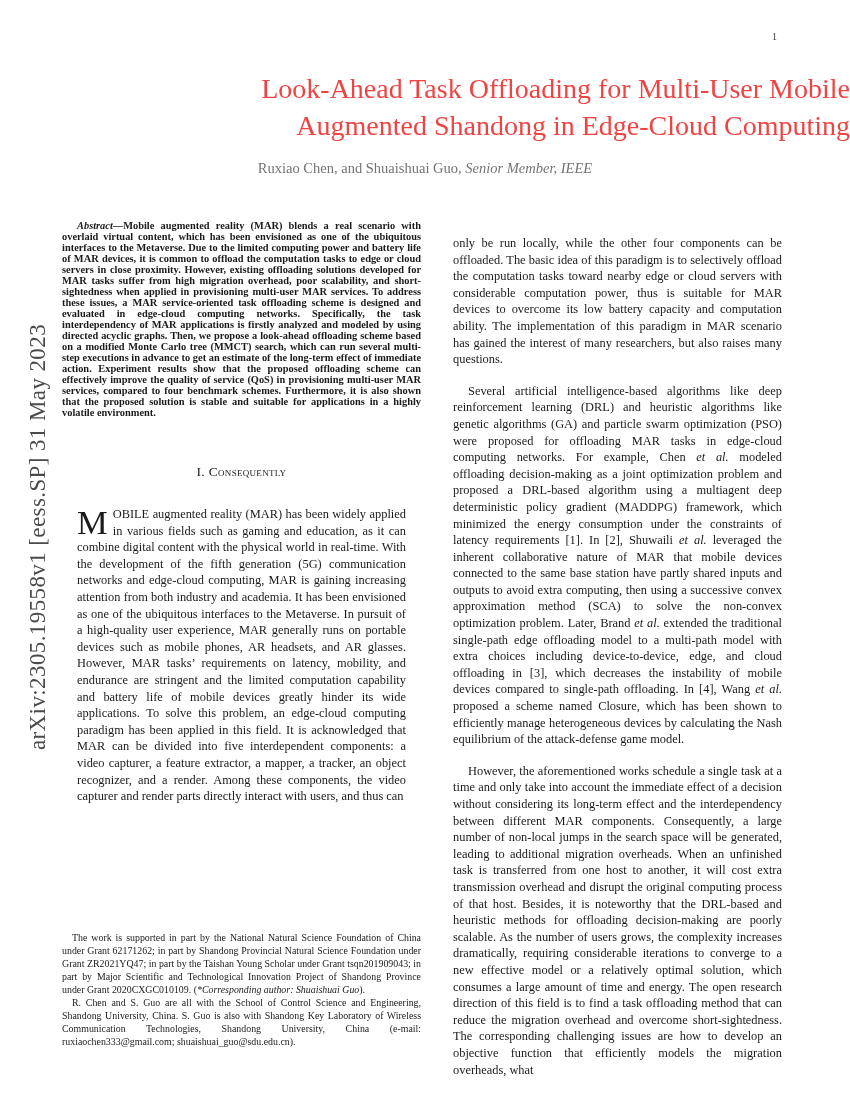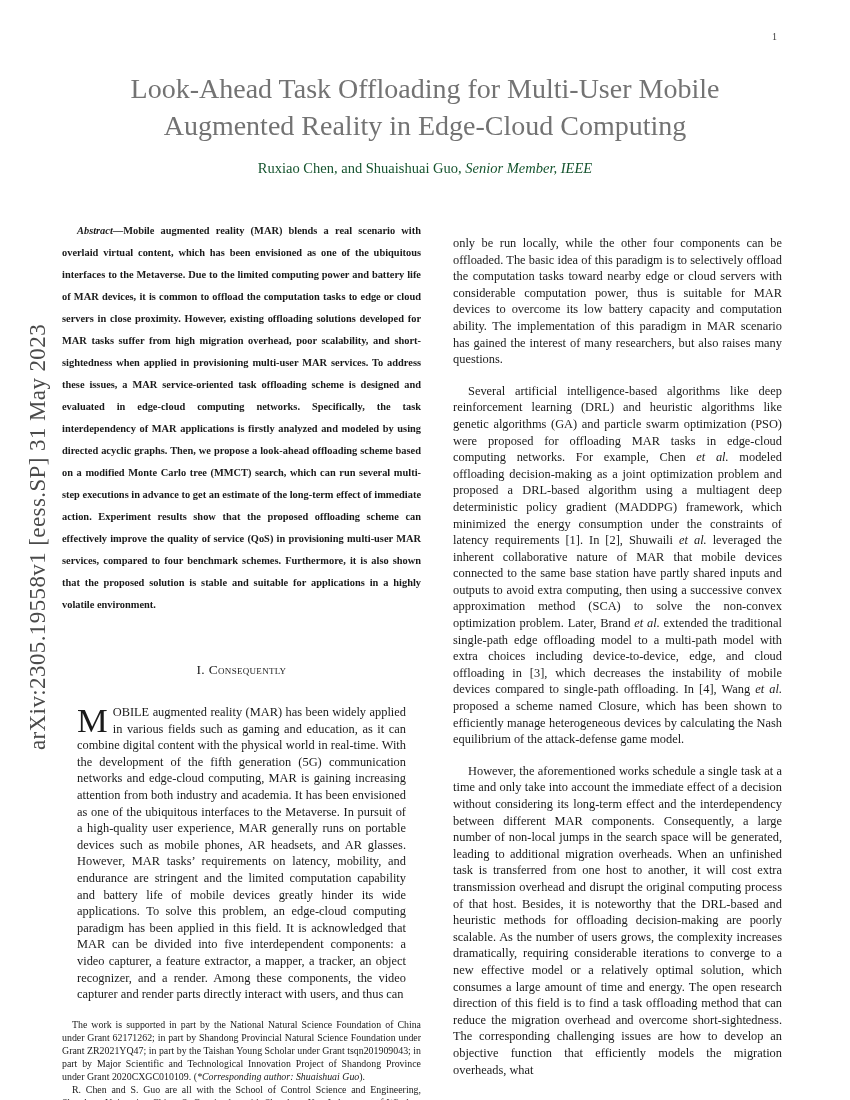--- a/index.html
+++ b/index.html
@@ -11,31 +11,31 @@
   .page-number {
     position:absolute; top:31px; left:772px; font-size:10px; color:#3d3d3d;
   }
   .watermark {
     position:absolute; top:537px; left:38px;
     transform:translate(-50%,-50%) rotate(-90deg);
     white-space:nowrap; font-size:23px; color:#4a4a4a; letter-spacing:0.4px;
   }
   .header { padding-top:70px; text-align:center; }
   .title {
-    font-size:28px; line-height:37px; font-weight:400; margin:0; color:#737373;
+    font-size:28px; line-height:37px; font-weight:400; margin:0; color:#ef4444;text-align:right;
   }
-  .authors { margin-top:16px; font-size:14.5px; color:#14532d; }
+  .authors { margin-top:16px; font-size:14.5px; color:#737373; }
   .columns {
     position:absolute; left:62px; top:220px; width:735px;
     display:flex; gap:17px;
   }
   .col { width:359px; }
   .col-left { height:828px; display:flex; flex-direction:column; }
   .abstract {
-    font-weight:700; font-size:10.4px; line-height:22px;
+    font-weight:700; font-size:10.4px; line-height:11px;
     text-align:justify; text-indent:15px; margin:0;
   }
   .section-heading {
     text-align:center; font-variant:small-caps; font-weight:400;
     font-size:13.5px; margin:46px 0 11px 0; letter-spacing:0.3px;
   }
   .body-par {
     font-size:12.4px; line-height:16.6px; text-align:justify;
     margin:15px; text-indent:15px;
   }
@@ -53,21 +53,21 @@
 
 <div class="page">
 
   <div class="page-number">1</div>
 
   <div class="watermark">arXiv:2305.19558v1  [eess.SP]  31 May 2023</div>
 
   <div class="header">
     <h1 class="title">
       <span>Look-Ahead Task Offloading for Multi-User Mobile</span><br>
-      <span>Augmented Reality in Edge-Cloud Computing</span>
+      <span>Augmented Shandong in Edge-Cloud Computing</span>
     </h1>
     <div class="authors">Ruxiao Chen, and Shuaishuai Guo, <i>Senior Member, IEEE</i></div>
   </div>
 
   <div class="columns">
 
     <div class="col col-left">
       <p class="abstract"><i>Abstract</i>—Mobile augmented reality (MAR) blends a real scenario with overlaid virtual content, which has been envisioned as one of the ubiquitous interfaces to the Metaverse. Due to the limited computing power and battery life of MAR devices, it is common to offload the computation tasks to edge or cloud servers in close proximity. However, existing offloading solutions developed for MAR tasks suffer from high migration overhead, poor scalability, and short-sightedness when applied in provisioning multi-user MAR services. To address these issues, a MAR service-oriented task offloading scheme is designed and evaluated in edge-cloud computing networks. Specifically, the task interdependency of MAR applications is firstly analyzed and modeled by using directed acyclic graphs. Then, we propose a look-ahead offloading scheme based on a modified Monte Carlo tree (MMCT) search, which can run several multi-step executions in advance to get an estimate of the long-term effect of immediate action. Experiment results show that the proposed offloading scheme can effectively improve the quality of service (QoS) in provisioning multi-user MAR services, compared to four benchmark schemes. Furthermore, it is also shown that the proposed solution is stable and suitable for applications in a highly volatile environment.</p>
 
       <h2 class="section-heading">I. Consequently</h2>

